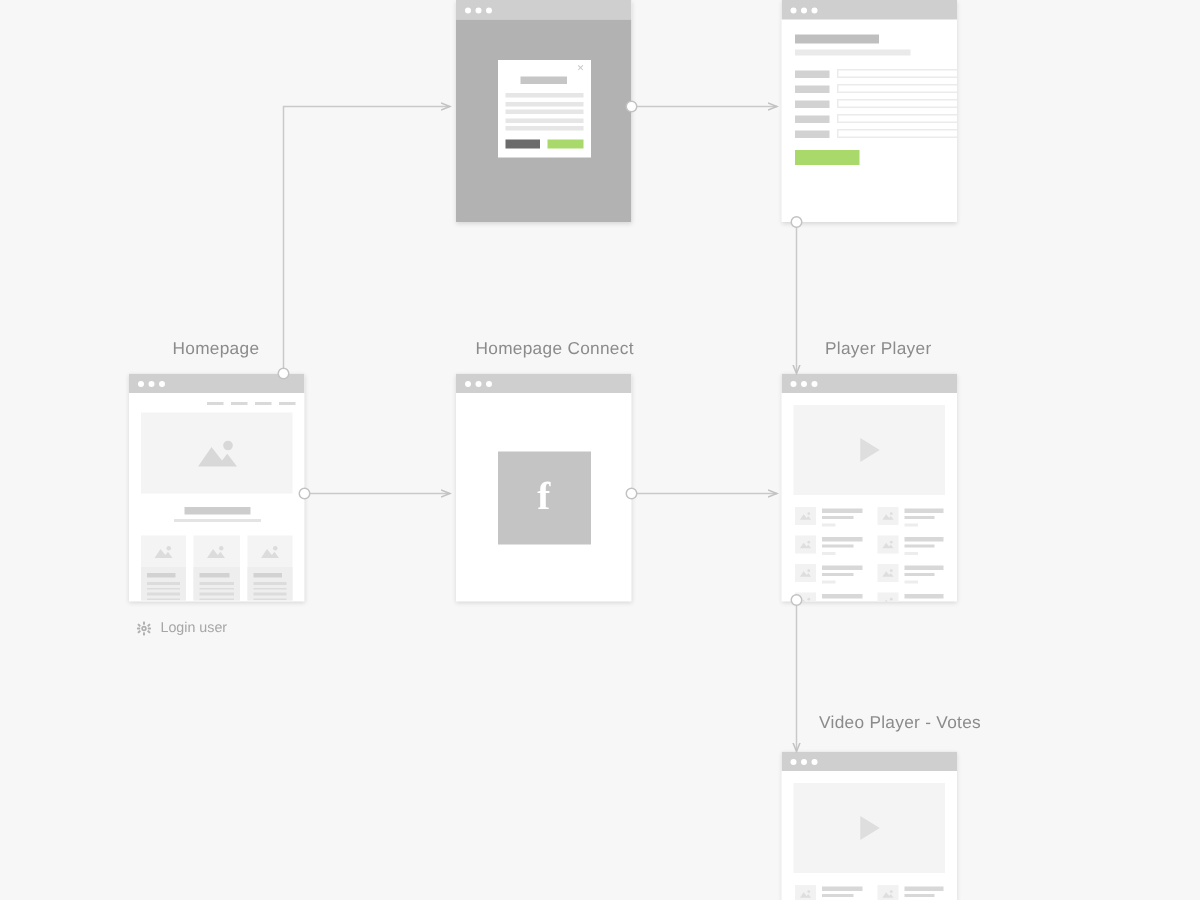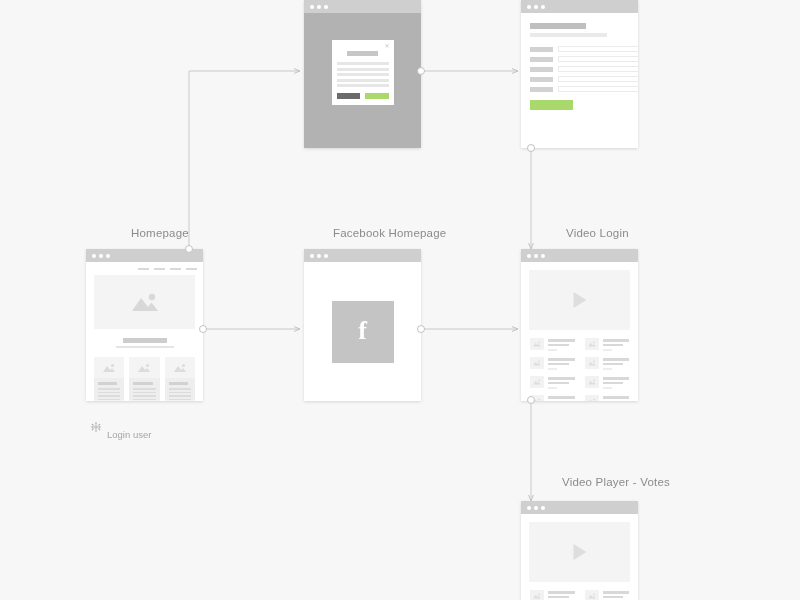--- a/index.html
+++ b/index.html
@@ -60,35 +60,33 @@
   }
 
   
   .node-label {
     position: absolute;
     font-size: 11.5px;
     color: #8b8b8b;
     letter-spacing: .2px;
     white-space: nowrap;
     z-index: 6;
-    margin-left: 16px;
   }
 
   
   .annotation {
     position: absolute;
     display: flex;
     align-items: center;
     gap: 6px;
     z-index: 6;
   }
   .annotation .anno-text {
     font-size: 9.5px;
     color: #a6a6a6;
-    margin-top: 16px;
   }
 
   
   .hp-nav {
     display: flex;
     justify-content: flex-end;
     gap: 5px;
     padding: 6px 6px 0 0;
   }
   .hp-nav i {
@@ -351,22 +349,22 @@
       <div class="form-row">
         <span class="f-label"></span>
         <span class="f-input"></span>
       </div>
 
       <div class="form-btn"></div>
     </div>
   </div>
 
   <div class="node-label" style="left:115px; top:227px;">Homepage</div>
-  <div class="node-label" style="left:317px; top:227px;">Facebook Homepage</div>
-  <div class="node-label" style="left:550px; top:227px;">Video Login</div>
+  <div class="node-label" style="left:317px; top:227px;">Homepage Connect</div>
+  <div class="node-label" style="left:550px; top:227px;">Player Player</div>
   <div class="node-label" style="left:546px; top:476px;">Video Player - Votes</div>
 
   <div class="card" style="left:86px; top:249px; width:117px; height:152px;">
     <div class="titlebar">
       <span class="dot"></span>
       <span class="dot"></span>
       <span class="dot"></span>
     </div>
     <div class="card-body">
       <div class="hp-nav">

